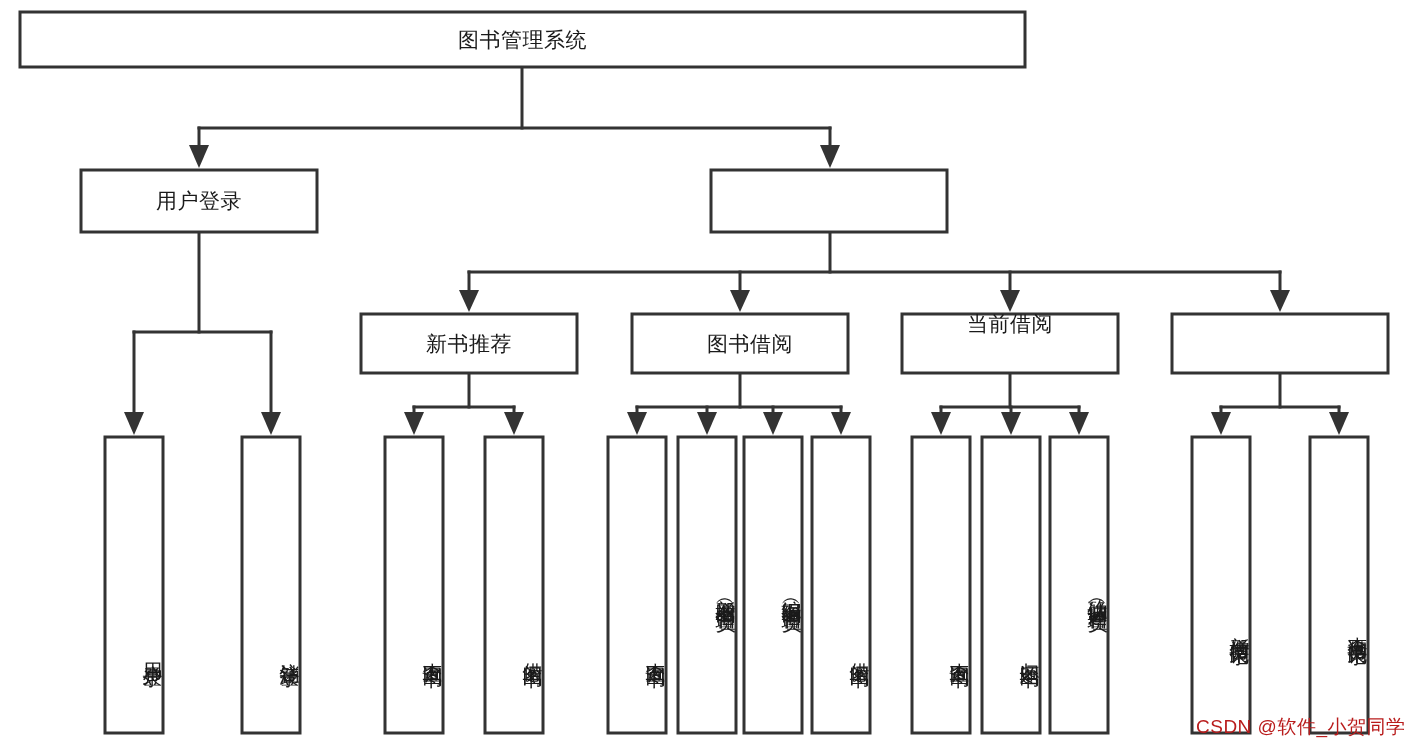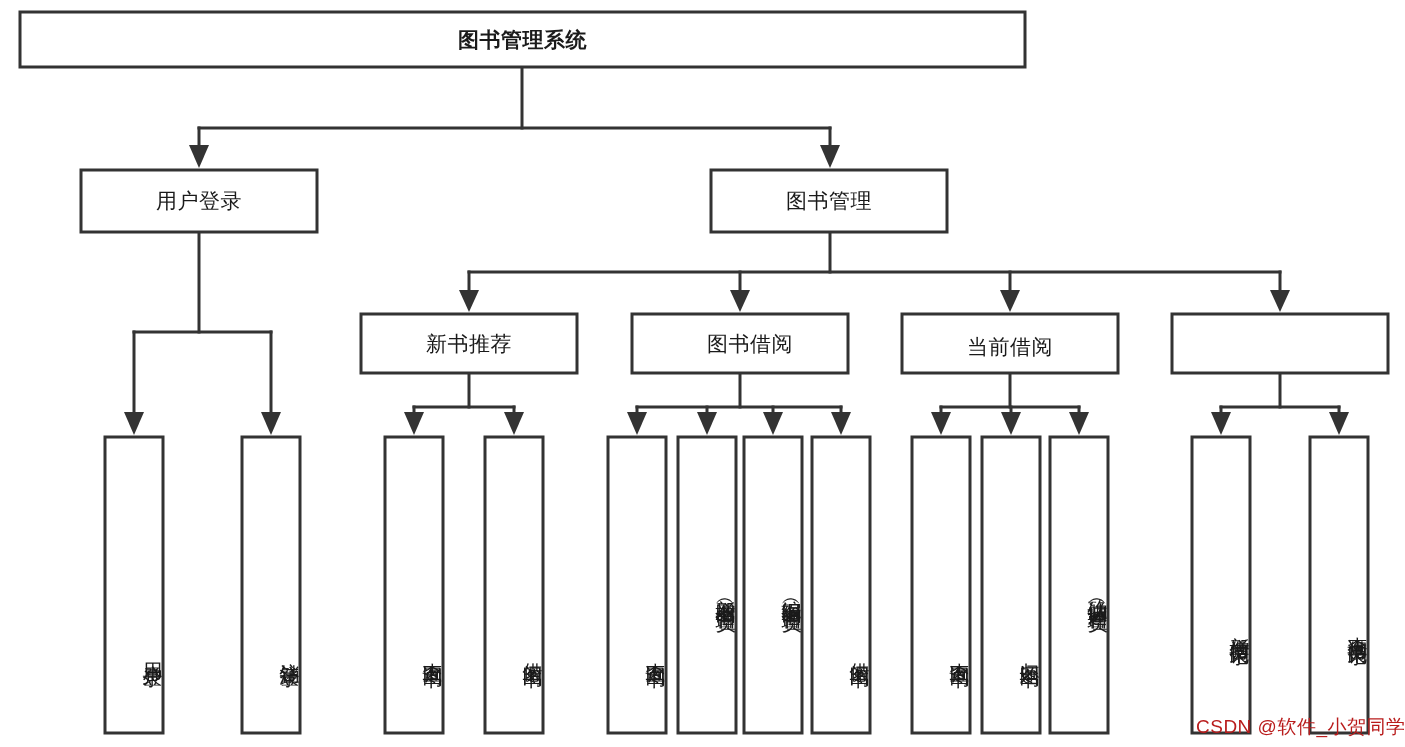--- a/index.html
+++ b/index.html
@@ -172,28 +172,27 @@
     <rect class="node-box" x="678" y="437" width="58" height="296"></rect>
     <rect class="node-box" x="744" y="437" width="58" height="296"></rect>
     <rect class="node-box" x="812" y="437" width="58" height="296"></rect>
     <rect class="node-box" x="912" y="437" width="58" height="296"></rect>
     <rect class="node-box" x="982" y="437" width="58" height="296"></rect>
     <rect class="node-box" x="1050" y="437" width="58" height="296"></rect>
     <rect class="node-box" x="1192" y="437" width="58" height="296"></rect>
     <rect class="node-box" x="1310" y="437" width="58" height="296"></rect>
   </svg>
 
-  <div class="node-label-h" style="left:20px; top:12px; width:1005px; height:55px;font-weight:bold;">图书管理系统</div>
+  <div class="node-label-h" style="left:20px; top:12px; width:1005px; height:55px;">图书管理系统</div>
 
   <div class="node-label-h" style="left:81px; top:170px; width:236px; height:62px;">用户登录</div>
-  <div class="node-label-h" style="left:711px; top:170px; width:236px; height:62px;">图书管理</div>
 
   <div class="node-label-h" style="left:361px; top:314px; width:216px; height:59px;">新书推荐</div>
   <div class="node-label-h" style="left:624px; top:314px; width:252px; height:59px;">图书借阅</div>
-  <div class="node-label-h" style="left:902px; top:323px; width:216px; height:47px;">当前借阅</div>
+  <div class="node-label-h" style="left:902px; top:300px; width:216px; height:47px;">当前借阅</div>
 
   <div class="node-label-v" style="left:105px; top:437px; width:58px; height:296px; padding-top:66px;">用户登录</div>
   <div class="node-label-v" style="left:242px; top:437px; width:58px; height:296px; padding-top:66px;">注销登录</div>
   <div class="node-label-v" style="left:385px; top:437px; width:58px; height:296px; padding-top:66px;">查询图书</div>
   <div class="node-label-v" style="left:485px; top:437px; width:58px; height:296px; padding-top:66px;">借阅图书</div>
   <div class="node-label-v" style="left:608px; top:437px; width:58px; height:296px; padding-top:66px;">查询图书</div>
   <div class="node-label-v" style="left:678px; top:437px; width:58px; height:296px; padding-top:8px;">新增图书（管理员）</div>
   <div class="node-label-v" style="left:744px; top:437px; width:58px; height:296px; padding-top:8px;">编辑图书（管理员）</div>
   <div class="node-label-v" style="left:812px; top:437px; width:58px; height:296px; padding-top:66px;">借阅图书</div>
   <div class="node-label-v" style="left:912px; top:437px; width:58px; height:296px; padding-top:66px;">查询图书</div>

